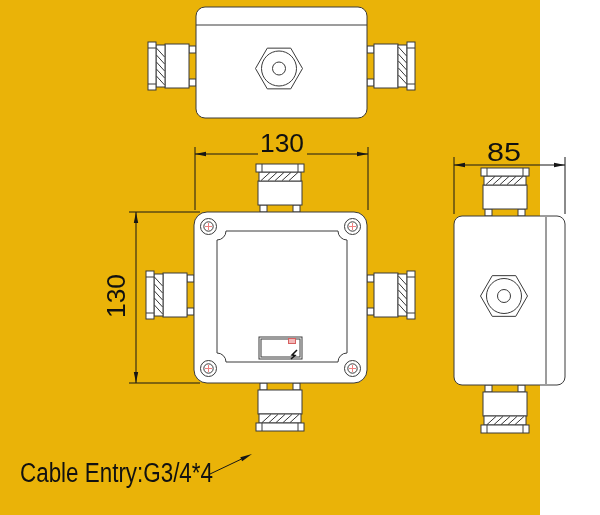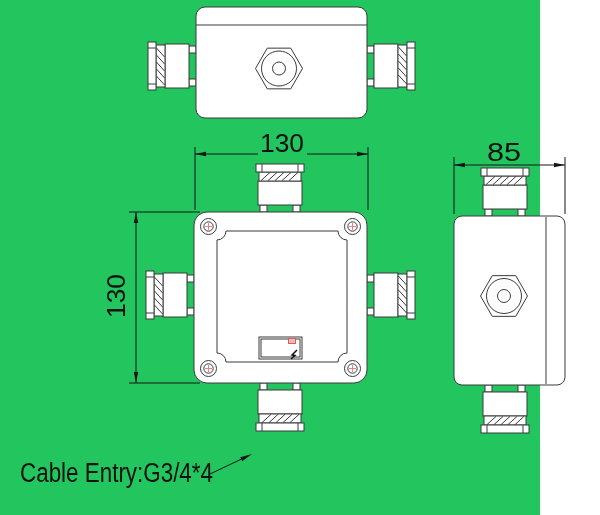--- a/index.html
+++ b/index.html
@@ -8,21 +8,21 @@
     background: #ffffff;
     width: 600px;
     height: 515px;
     overflow: hidden;
     font-family: "Liberation Sans", "DejaVu Sans", sans-serif;
   }
   #stage {
     position: relative;
     width: 540px;
     height: 515px;
-    background: #22c55e;
+    background: #eab308;
   }
   svg { display: block; }
   .ln   { stroke: #3a3a3a; stroke-width: 1; fill: none; }
   .lnw  { stroke: #3a3a3a; stroke-width: 1; fill: #ffffff; }
   .dim  { stroke: #161616; stroke-width: 1; fill: none; }
   .dimf { fill: #161616; stroke: none; }
   .dtext {
     fill: #111111;
     font-family: "Liberation Sans", "DejaVu Sans", sans-serif;
   }

